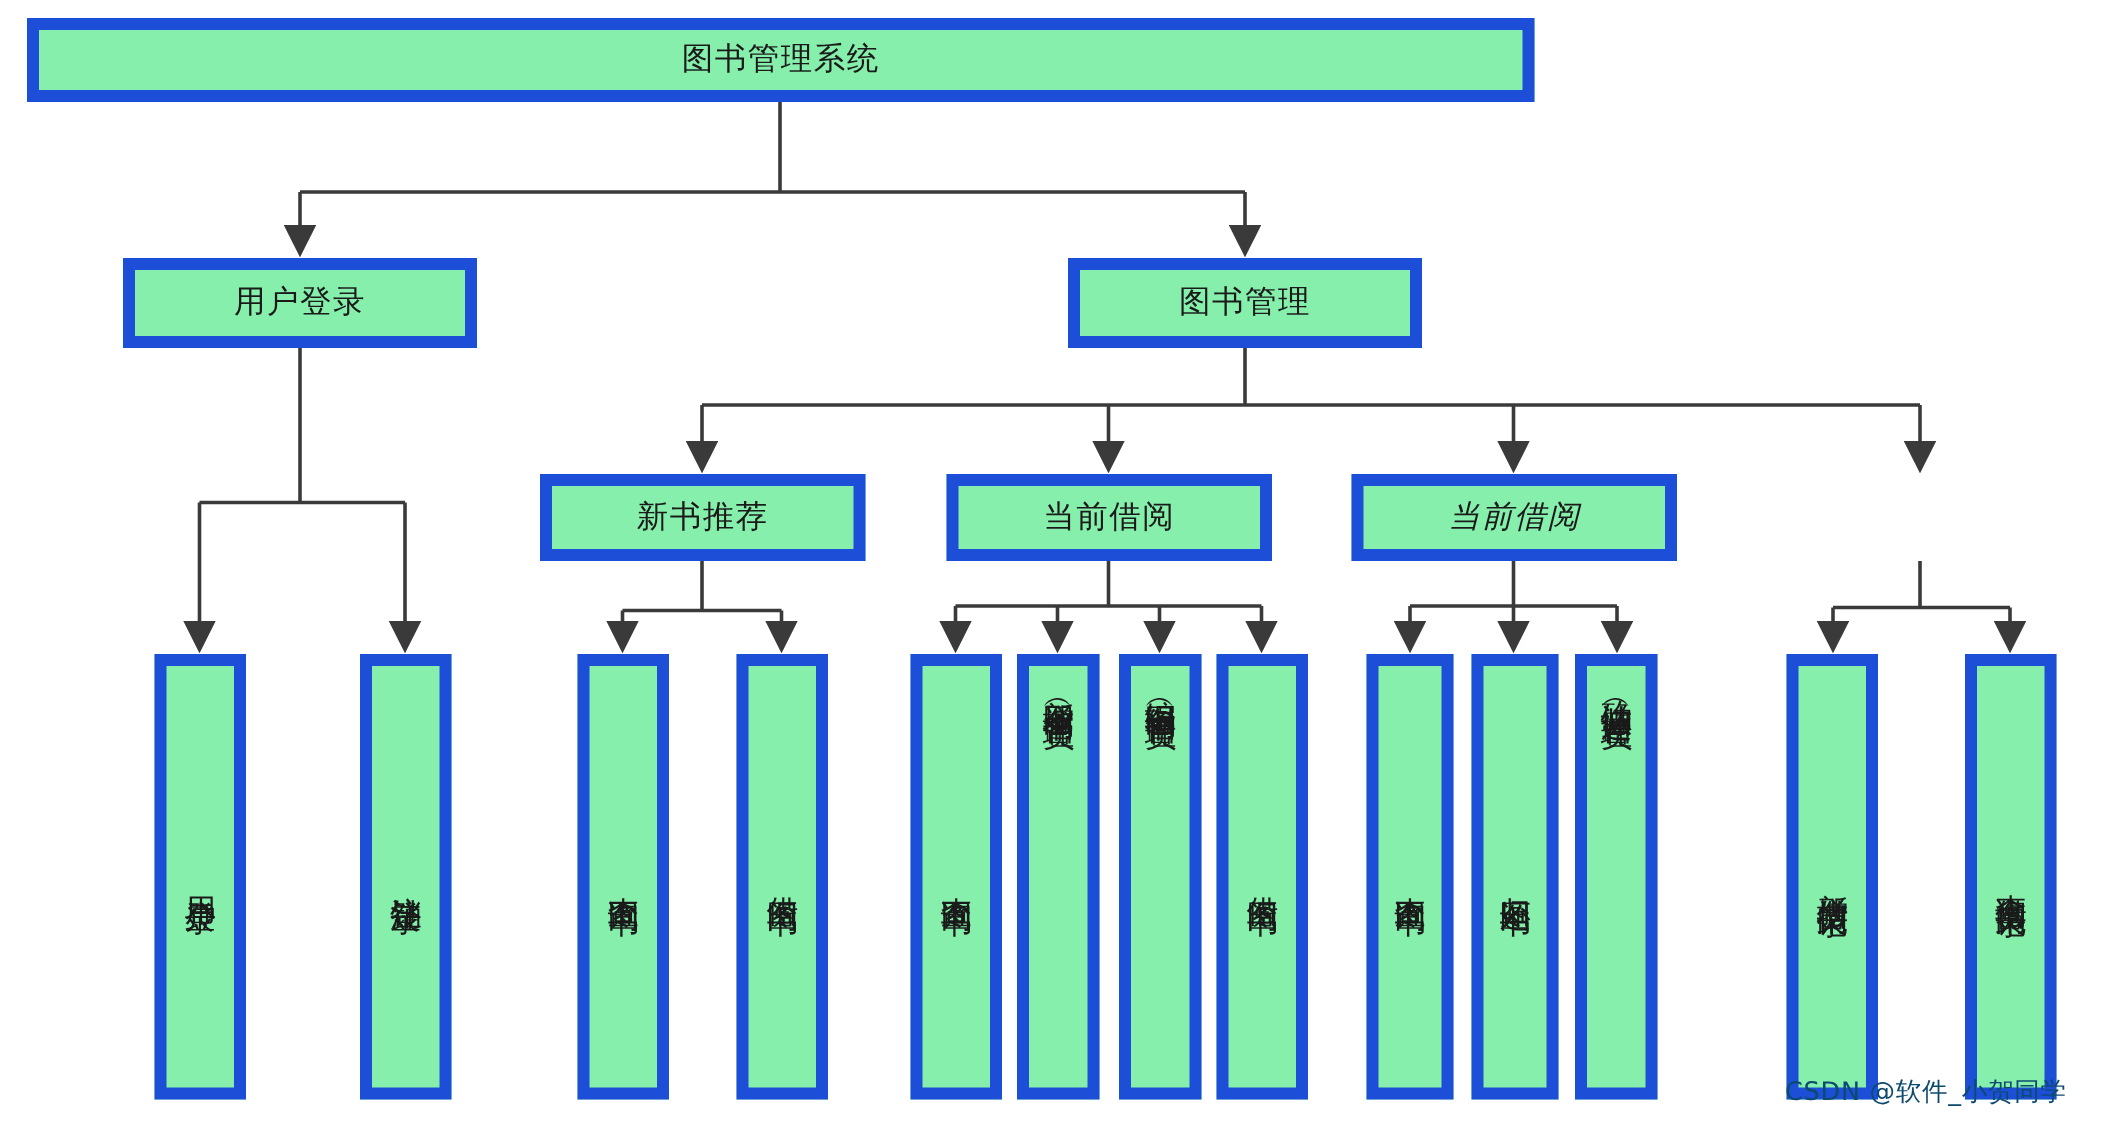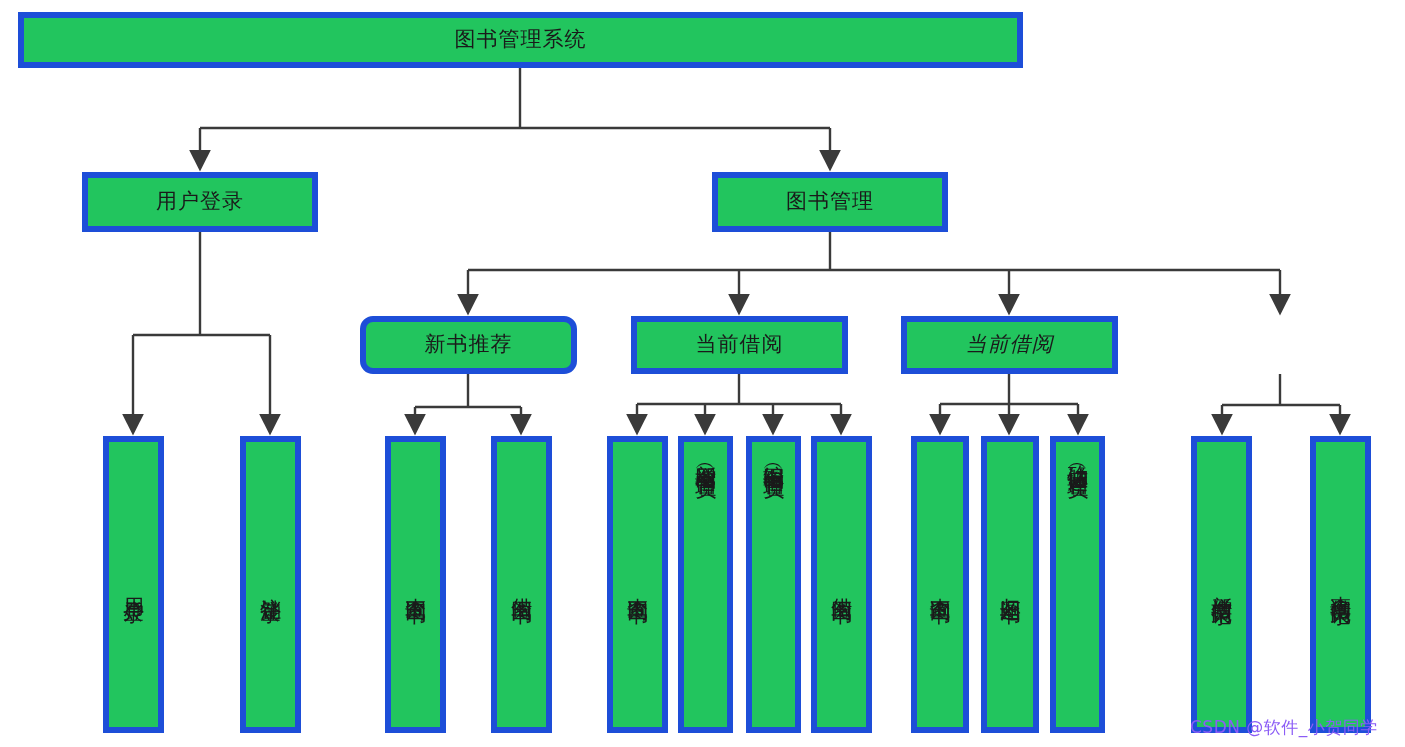--- a/index.html
+++ b/index.html
@@ -21,22 +21,22 @@
   #svg-layer {
     position: absolute;
     left: 0;
     top: 0;
     width: 1405px;
     height: 747px;
   }
   .node {
     position: absolute;
     box-sizing: border-box;
-    border: 6px solid #1d4ed8;
-    background: #22c55e;
+    border: 8px solid #1d4ed8;
+    background: #86efac;
     display: flex;
     align-items: center;
     justify-content: center;
     color: #1a1a1a;
     z-index: 2;
   }
   .node-label {
     font-size: 21px;
     line-height: 1.2;
     letter-spacing: 1px;
@@ -57,21 +57,21 @@
     justify-content: center;
     padding-top: 6px;
   }
   .leaf.center-v {
     align-items: center;
     padding-top: 0;
   }
   .watermark {
     position: absolute;
     font-size: 17px;
-    color: #8b5cf6;
+    color: #0c4a6e;
     white-space: nowrap;
     z-index: 5;
     letter-spacing: 0.5px;
   }
 </style>
 </head>
 <body>
 
 <div id="canvas">
 
@@ -133,21 +133,21 @@
   </div>
 
   <div class="node" style="left:82px; top:172px; width:236px; height:60px;">
     <span class="node-label">用户登录</span>
   </div>
 
   <div class="node" style="left:712px; top:172px; width:236px; height:60px;">
     <span class="node-label">图书管理</span>
   </div>
 
-  <div class="node" style="left:360px; top:316px; width:217px; height:58px;border-radius:13px;">
+  <div class="node" style="left:360px; top:316px; width:217px; height:58px;">
     <span class="node-label">新书推荐</span>
   </div>
 
   <div class="node" style="left:631px; top:316px; width:217px; height:58px;">
     <span class="node-label">当前借阅</span>
   </div>
 
   <div class="node" style="left:901px; top:316px; width:217px; height:58px;font-style:italic;">
     <span class="node-label">当前借阅</span>
   </div>

